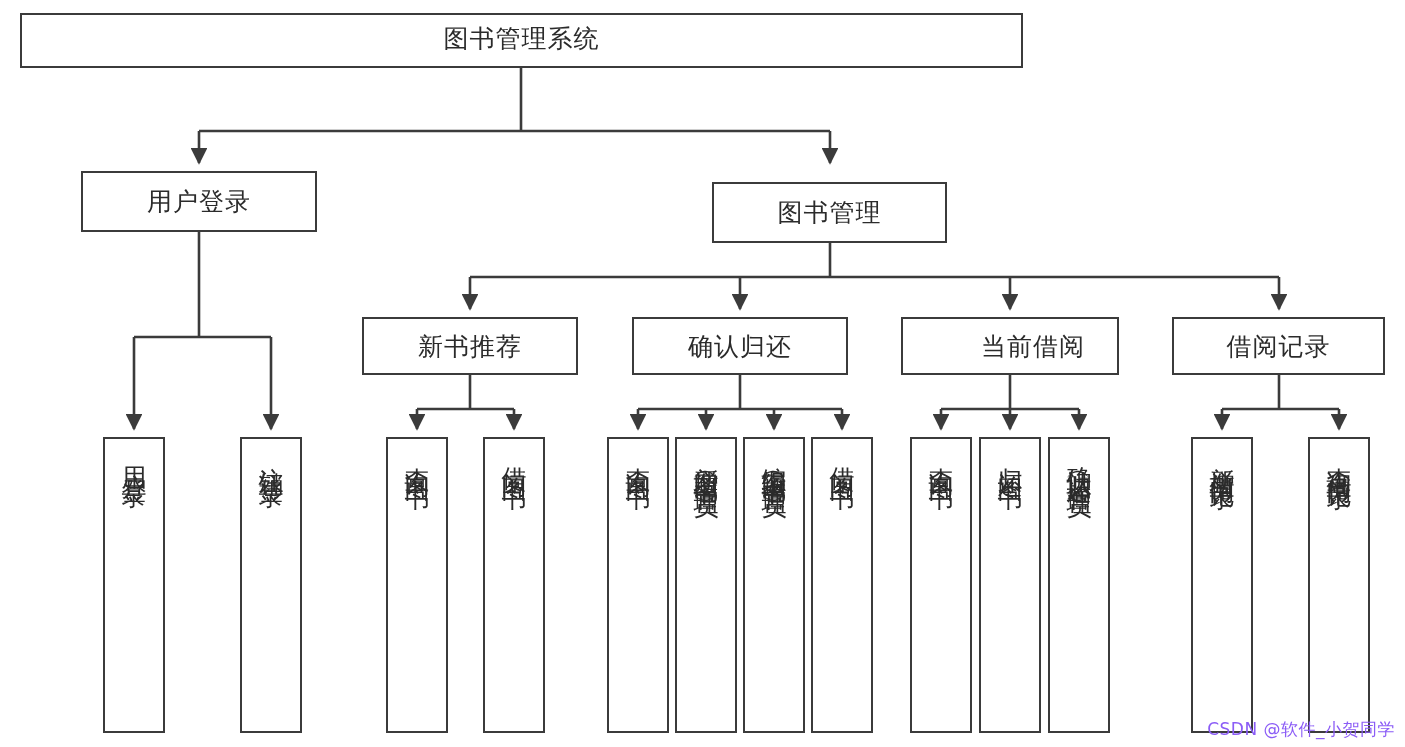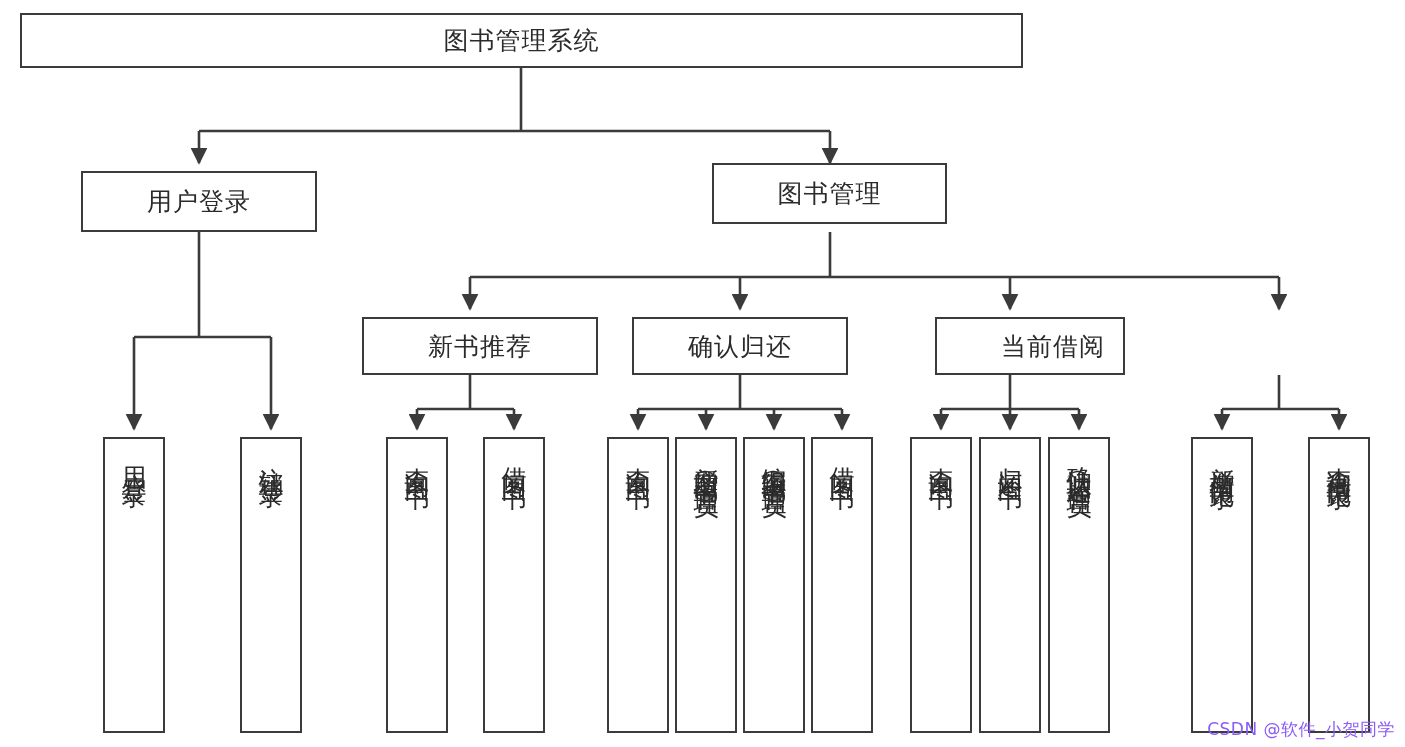--- a/index.html
+++ b/index.html
@@ -115,28 +115,29 @@
       <path d="M 1010 409 L 1010 429" marker-end="url(#arrow)"></path>
       <path d="M 1079 409 L 1079 429" marker-end="url(#arrow)"></path>
 
       <path d="M 1279 375 L 1279 409"></path>
       <path d="M 1222 409 L 1339 409"></path>
       <path d="M 1222 409 L 1222 429" marker-end="url(#arrow)"></path>
       <path d="M 1339 409 L 1339 429" marker-end="url(#arrow)"></path>
     </g>
   </svg>
 
-  <div class="node h" style="left:20px; top:13px; width:1003px; height:55px;">图书管理系统</div>
+  <div class="node h" style="left:20px; top:13px; width:1003px; height:55px;font-family:Liberation Mono, monospace;">图书管理系统</div>
 
   <div class="node h" style="left:81px; top:171px; width:236px; height:61px;">用户登录</div>
-  <div class="node h" style="left:712px; top:163px; width:235px; height:61px;">图书管理</div>
+  <div class="node h" style="left:712px; top:182px; width:235px; height:61px;">图书管理</div>
 
-  <div class="node h" style="left:362px; top:317px; width:236px; height:58px;">新书推荐</div>
+  <div class="node h" style="left:362px; top:317px; width:216px; height:58px;">新书推荐</div>
   <div class="node h" style="left:632px; top:317px; width:216px; height:58px;">确认归还</div>
-  <div class="node h" style="left:935px; top:317px; width:190px; height:58px;padding-left:46px;">当前借阅</div>
+  <div class="node h" style="left:901px; top:317px; width:218px; height:58px;padding-left:46px;">当前借阅</div>
+  <div class="node h" style="left:1172px; top:317px; width:213px; height:58px;">借阅记录</div>
 
   <div class="node leaf" style="left:103px; top:437px; width:62px; height:296px;">
     <span class="vtext">用户登录</span>
   </div>
   <div class="node leaf" style="left:240px; top:437px; width:62px; height:296px;">
     <span class="vtext">注销登录</span>
   </div>
 
   <div class="node leaf" style="left:386px; top:437px; width:62px; height:296px;">
     <span class="vtext">查询图书</span>

